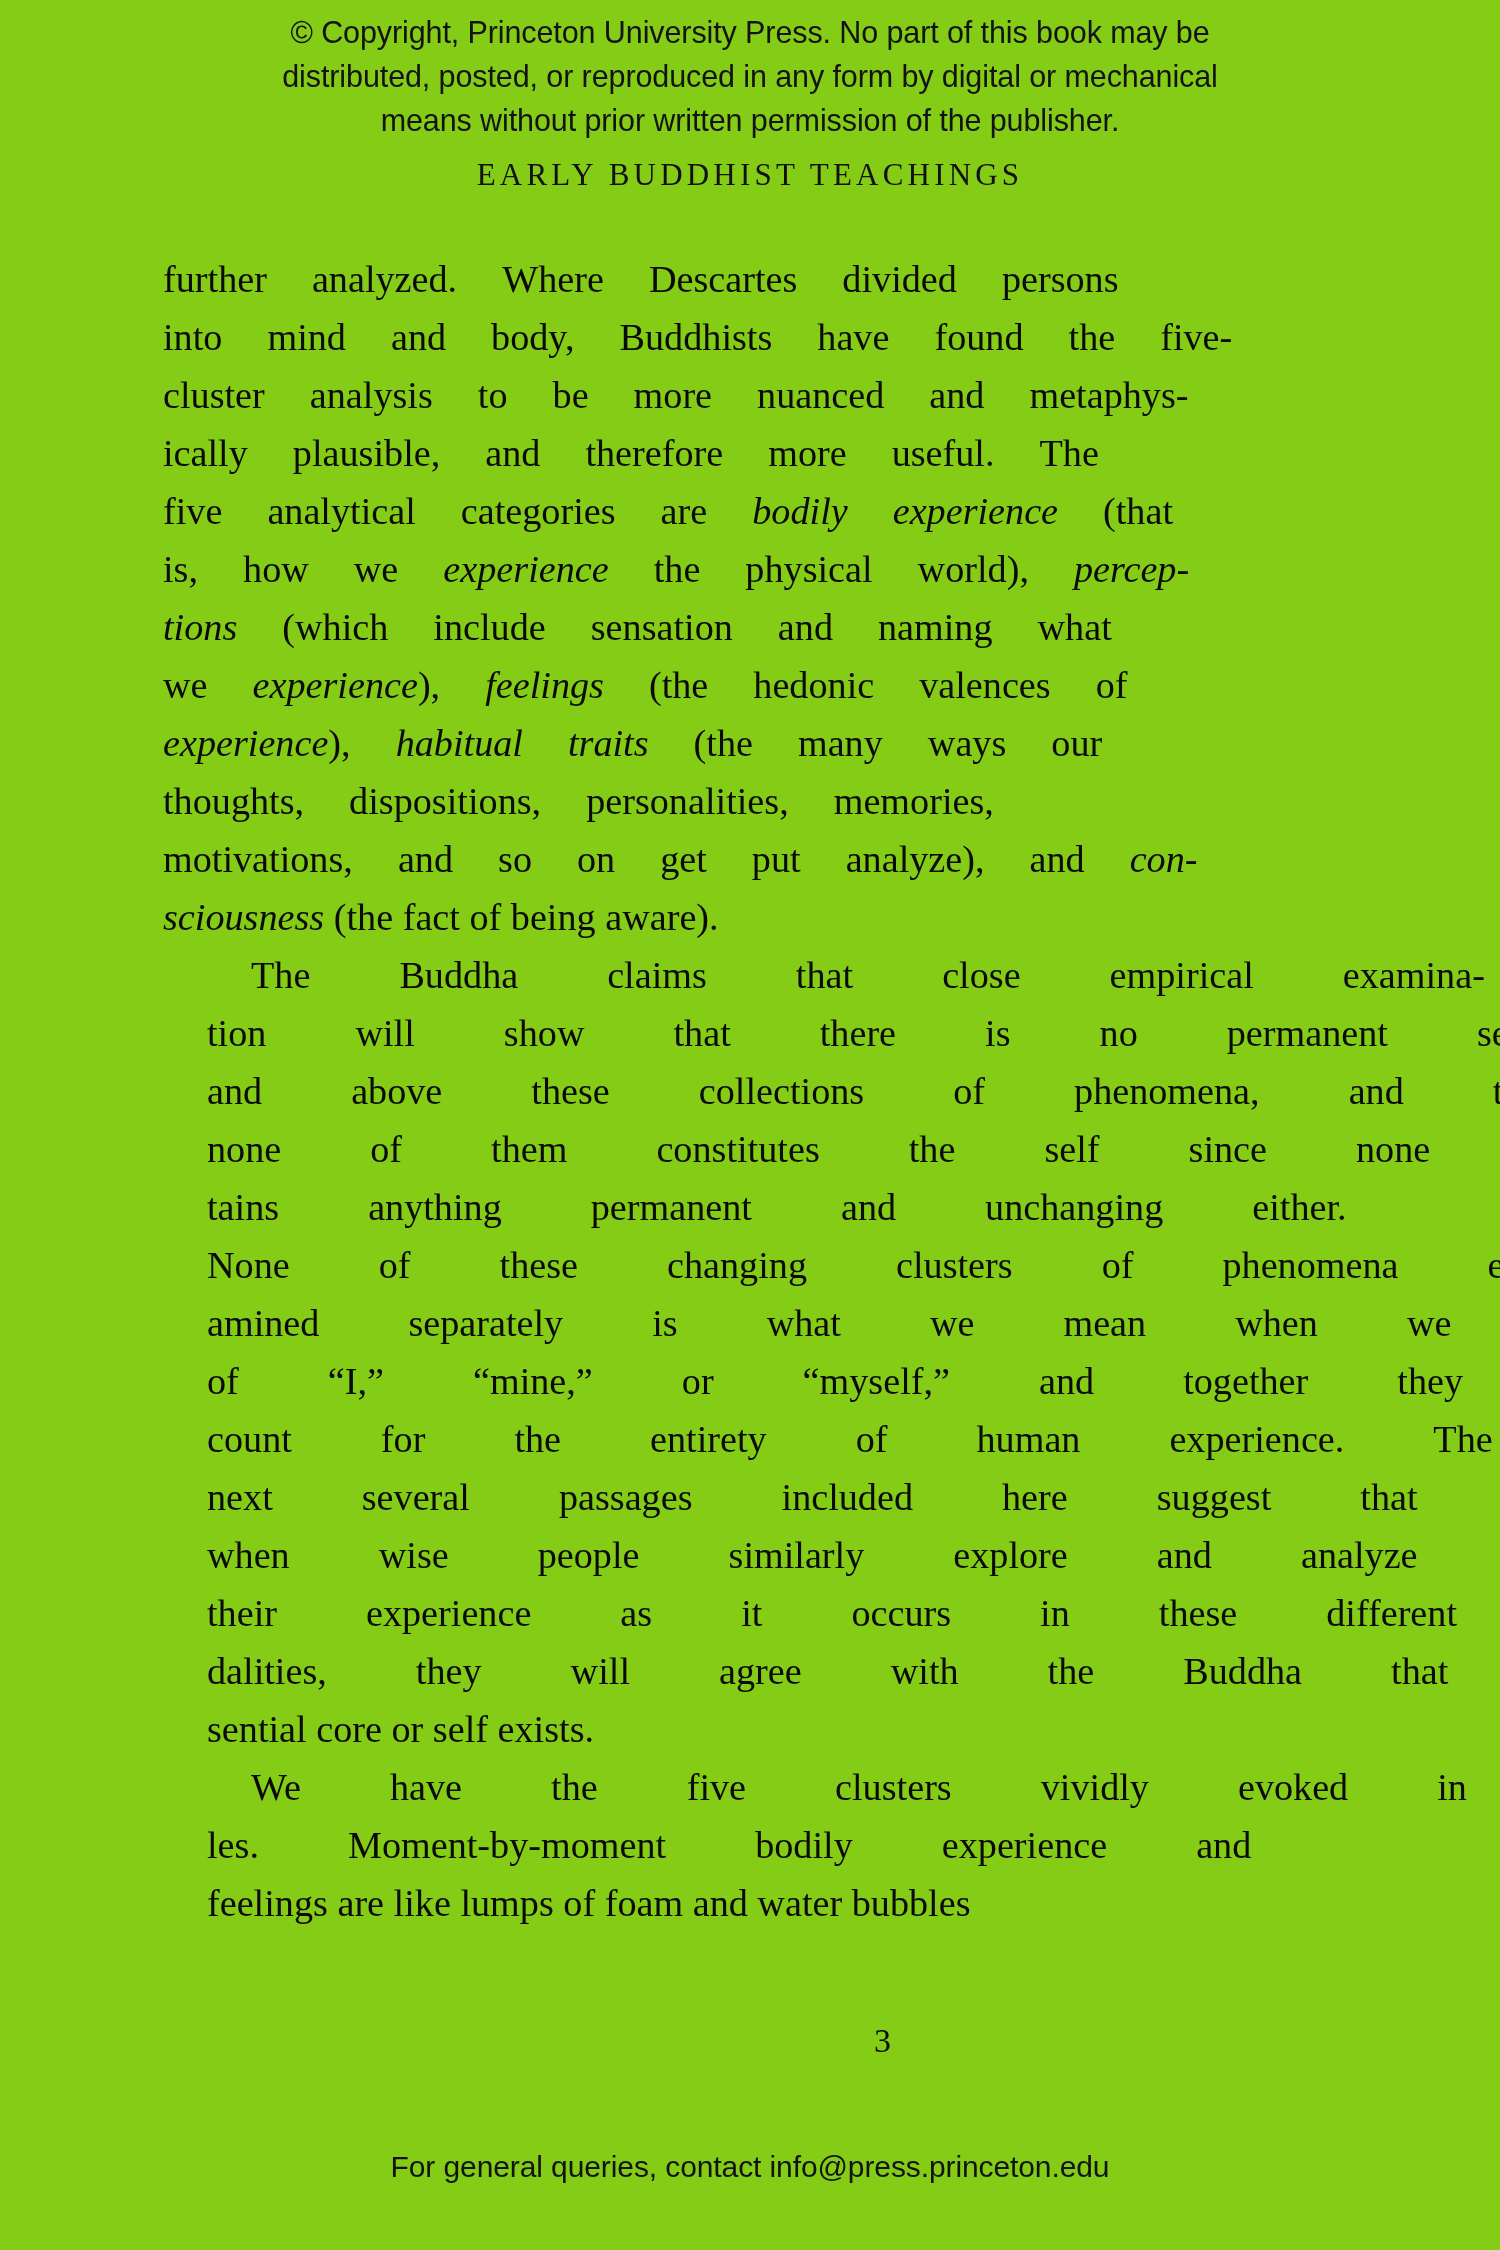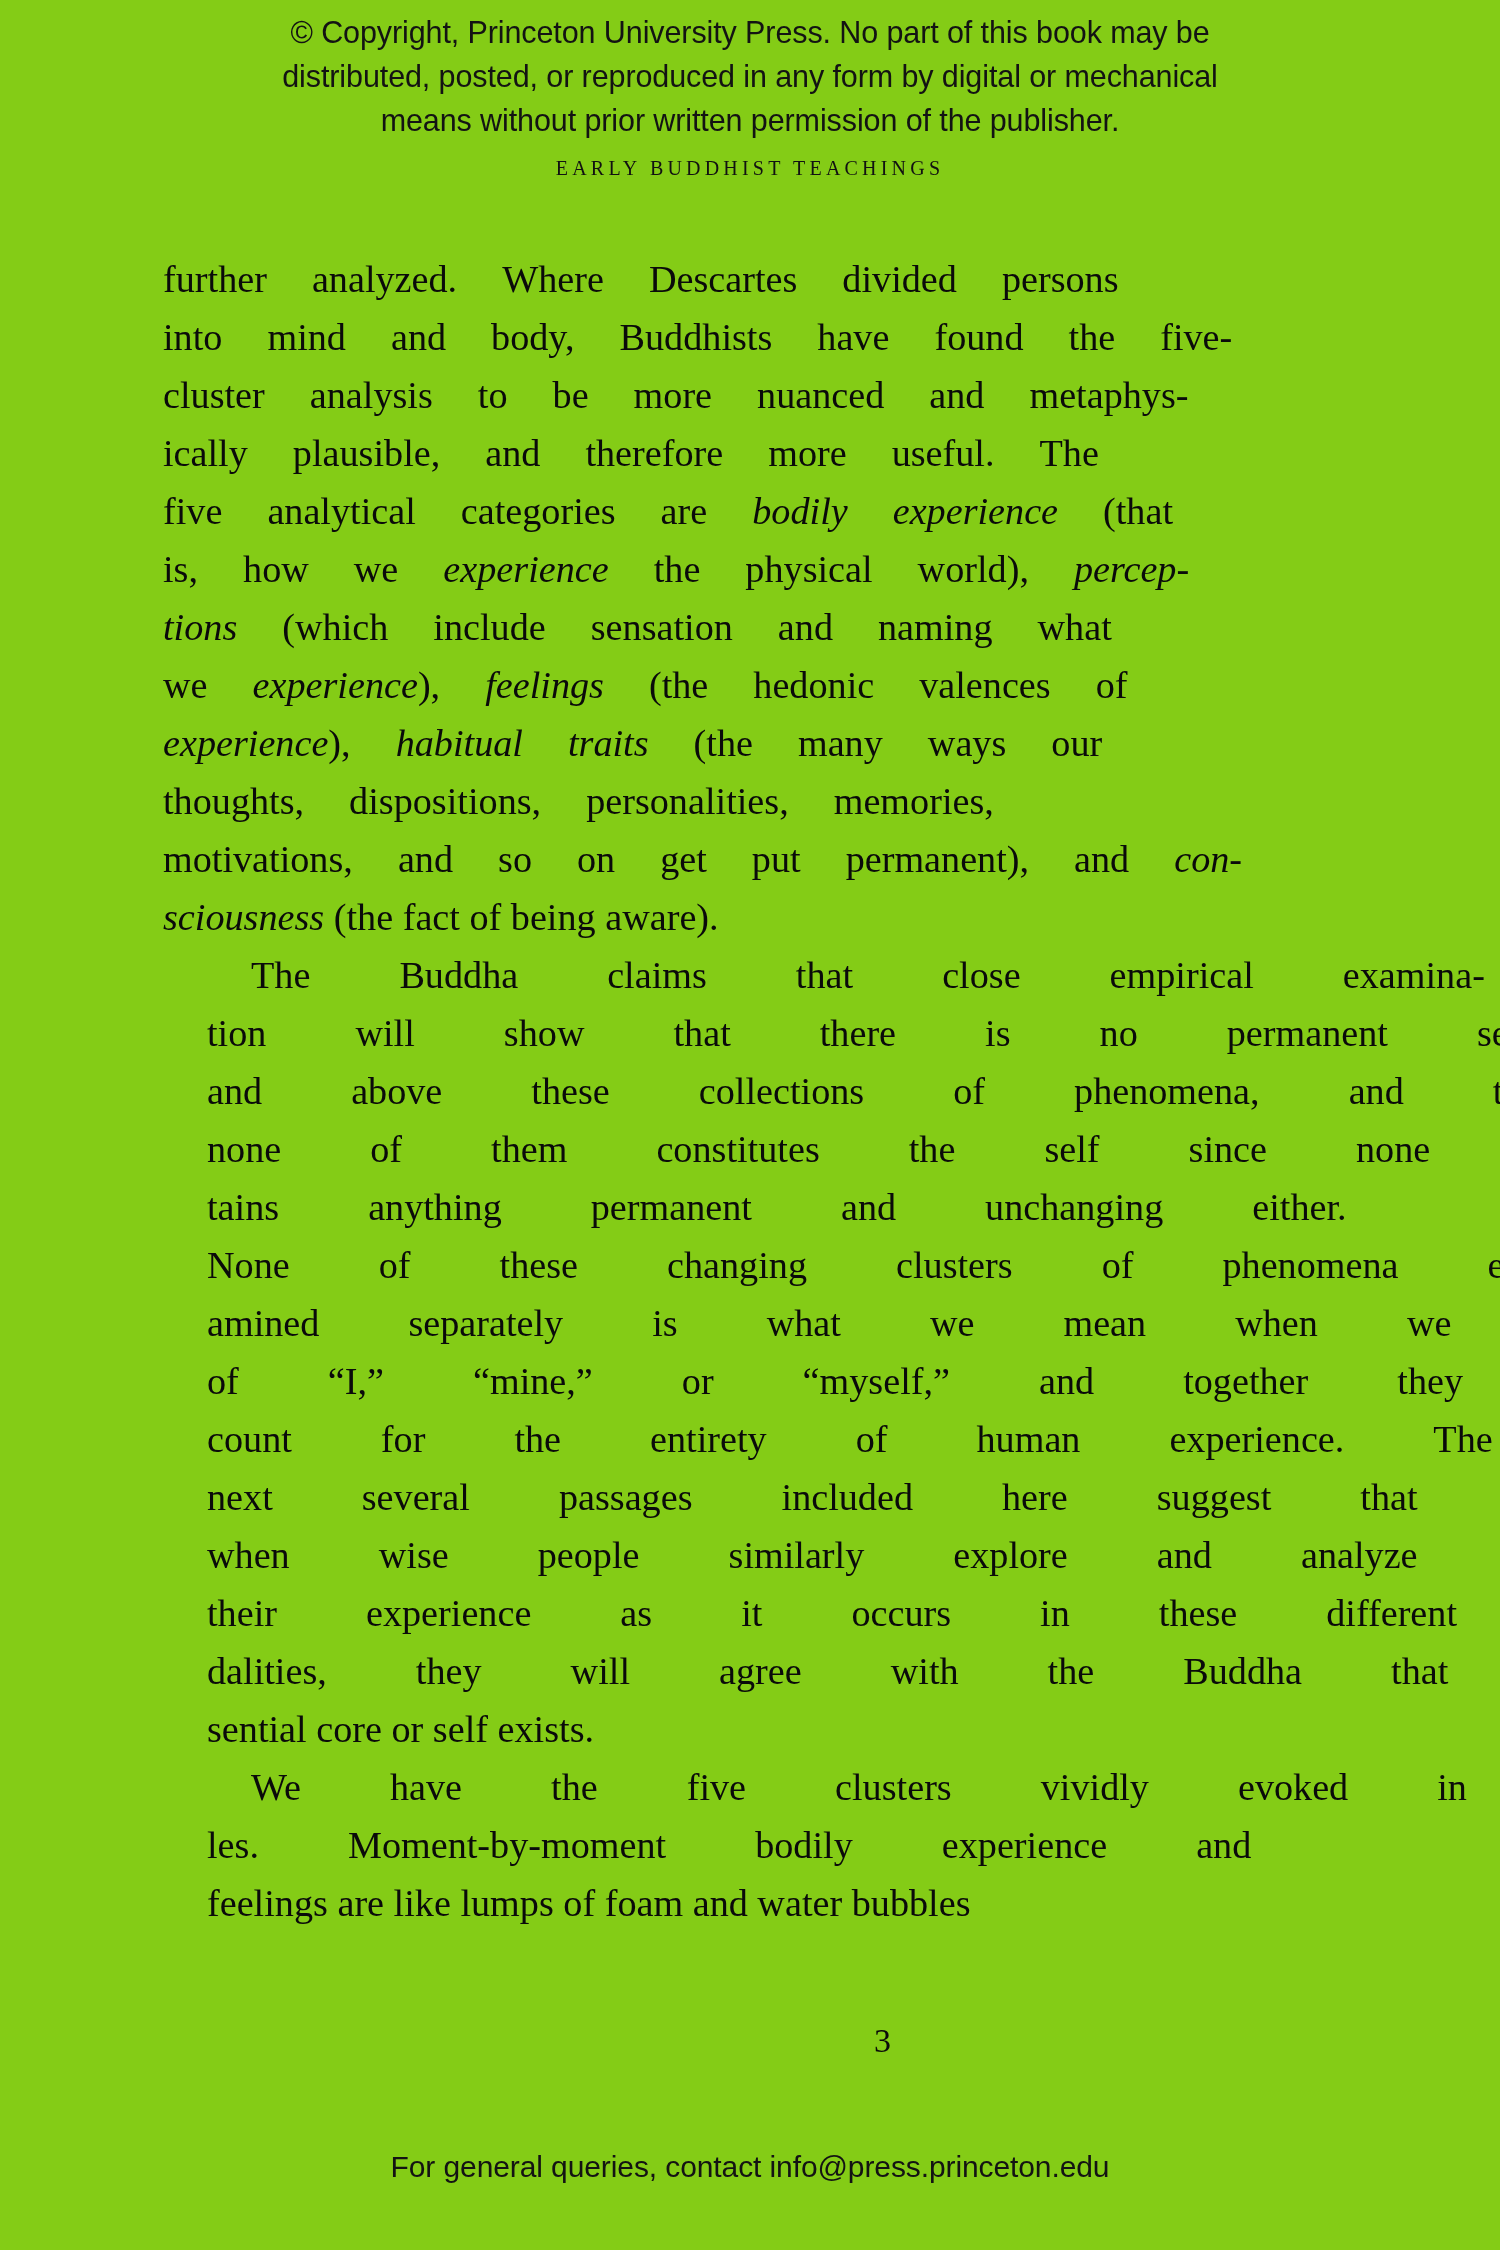--- a/index.html
+++ b/index.html
@@ -41,21 +41,21 @@
   }
 
   
   .running-head {
     position: absolute;
     top: 157px;
     left: 0;
     right: 0;
     text-align: center;
     font-family: "Liberation Serif", serif;
-    font-size: 20px;
+    font-size: 31px;
     letter-spacing: 4.2px;
     color: #111111;
     font-variant: normal;
     text-transform: uppercase;
     white-space: nowrap;
   }
 
   
   .body-col {
     position: absolute;
@@ -225,21 +225,21 @@
           <span class="w">personalities,</span>
           <span class="w">memories,</span>
         </span>
         <span class="ln just">
           <span class="w">motivations,</span>
           <span class="w">and</span>
           <span class="w">so</span>
           <span class="w">on</span>
           <span class="w">get</span>
           <span class="w">put</span>
-          <span class="w">permanent),</span>
+          <span class="w">analyze),</span>
           <span class="w">and</span>
           <span class="w"><em>con-</em></span>
         </span>
         <span class="ln"><em>sciousness</em> (the fact of being aware).</span>
       </p>
     <p class="p2 indent">
         <span class="ln just" style="padding-left: 44px;">
           <span class="w">The</span>
           <span class="w">Buddha</span>
           <span class="w">claims</span>

